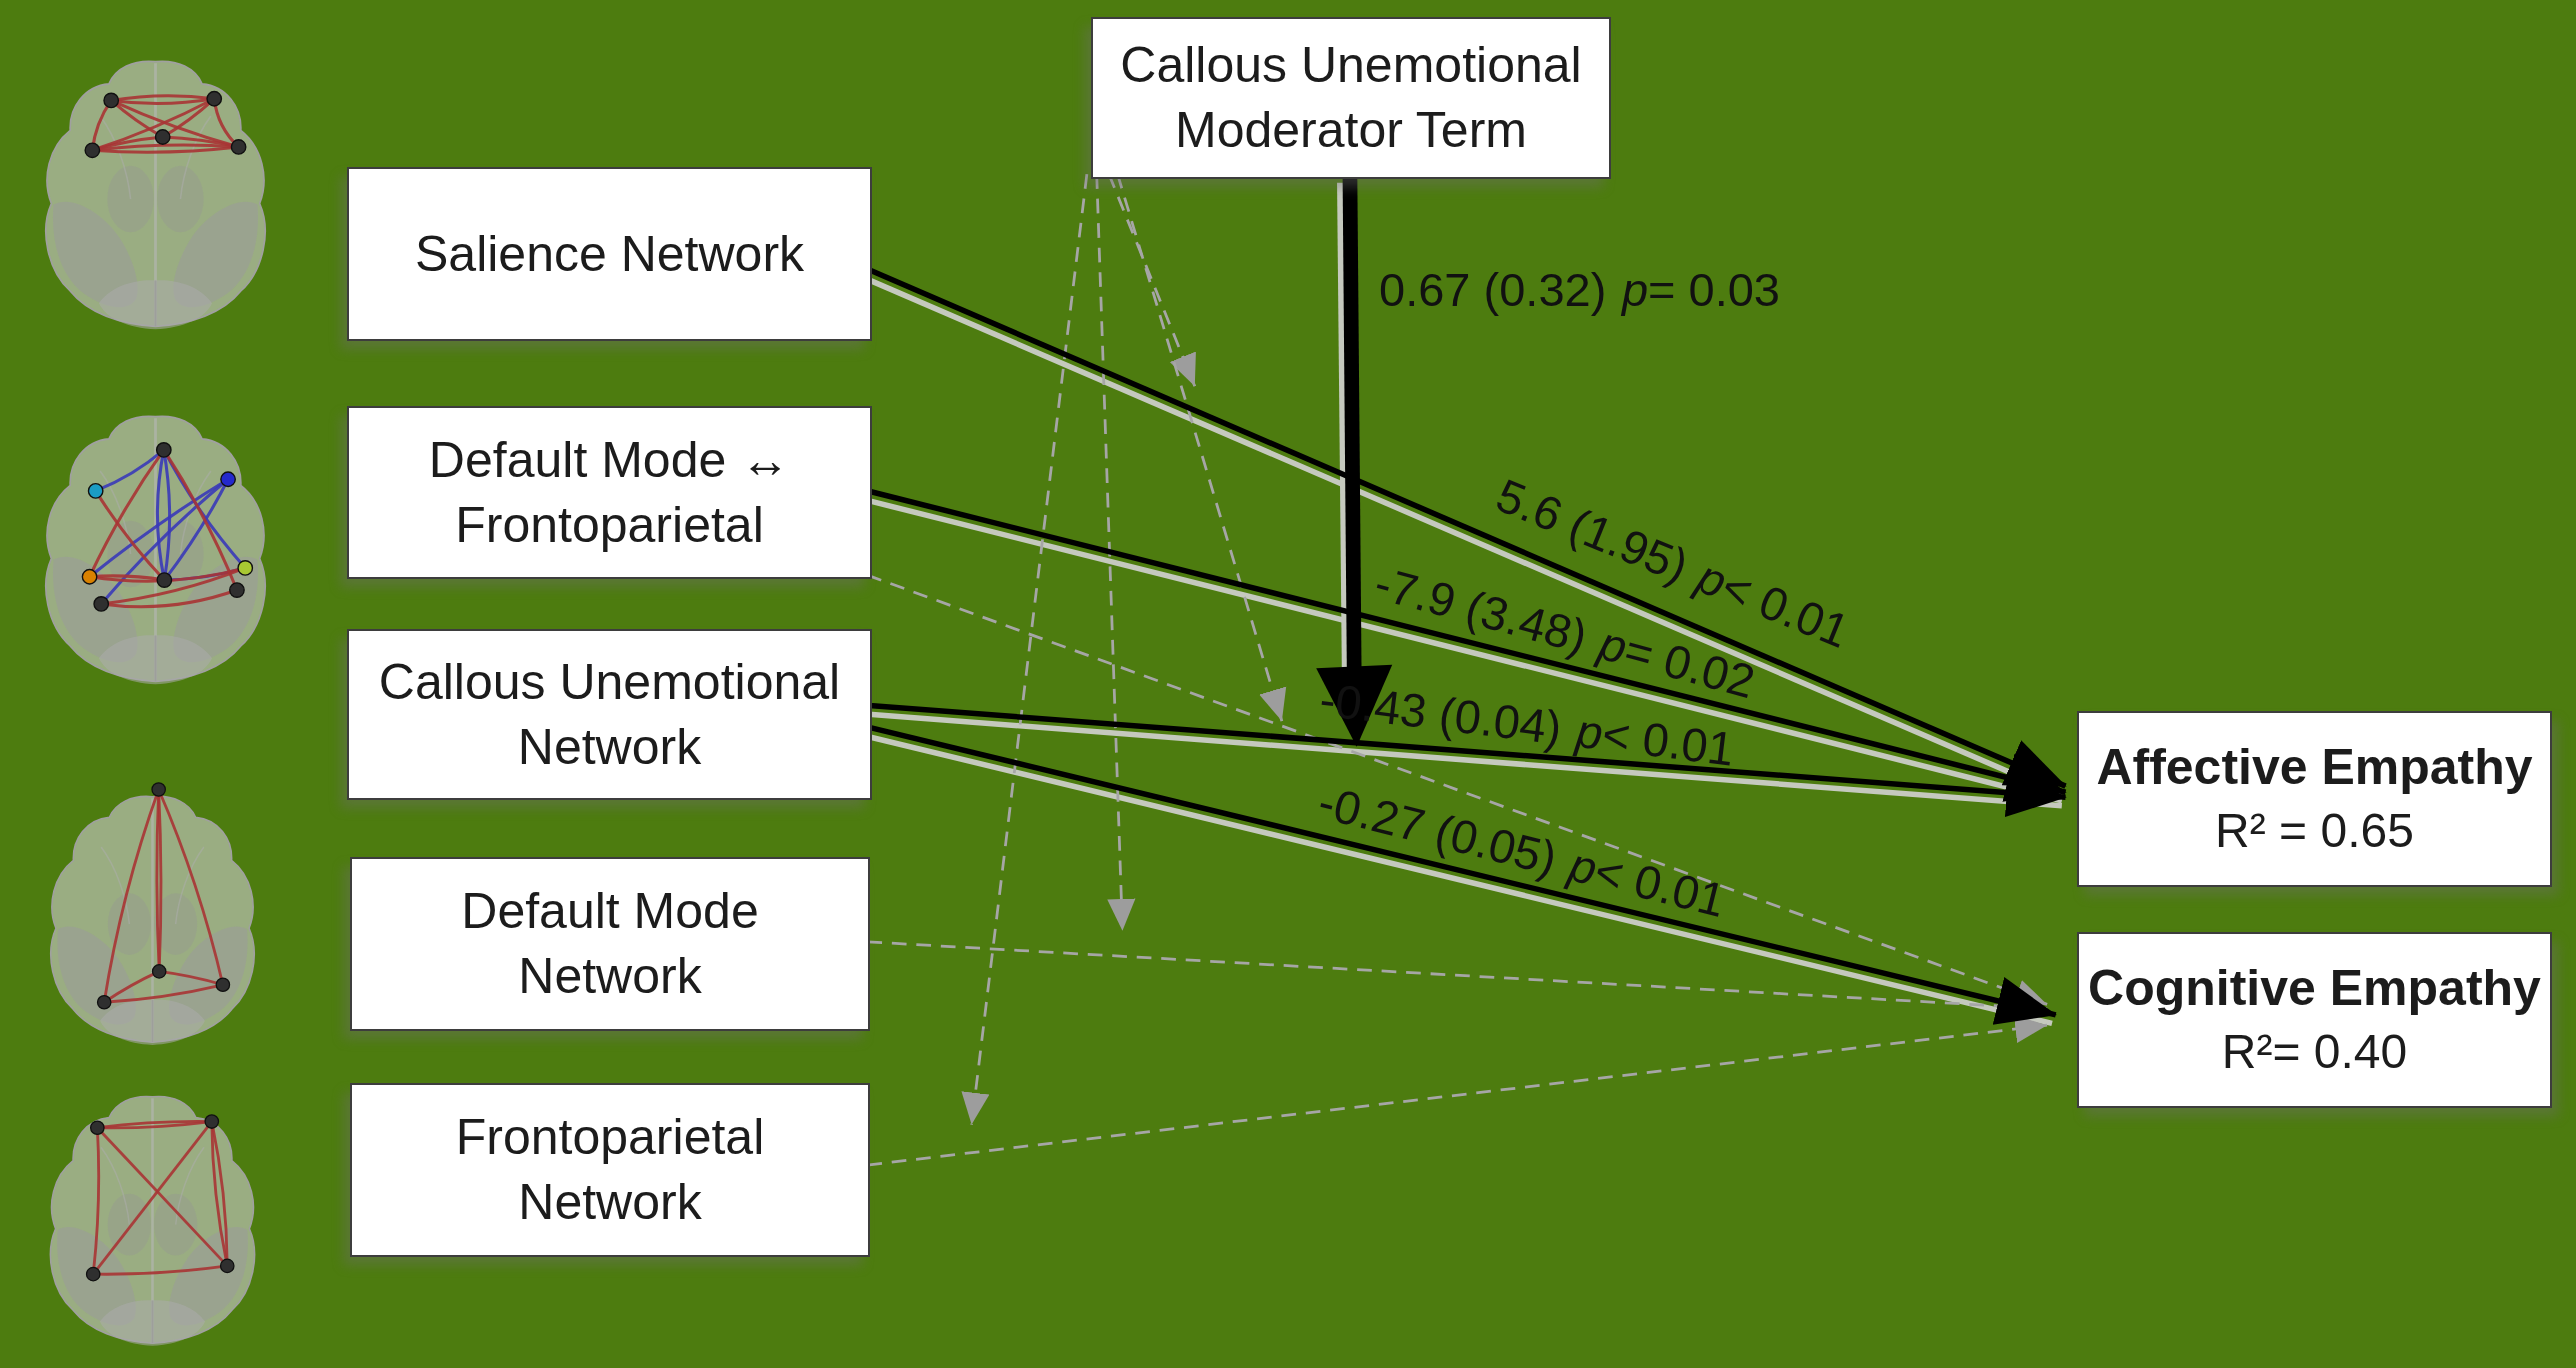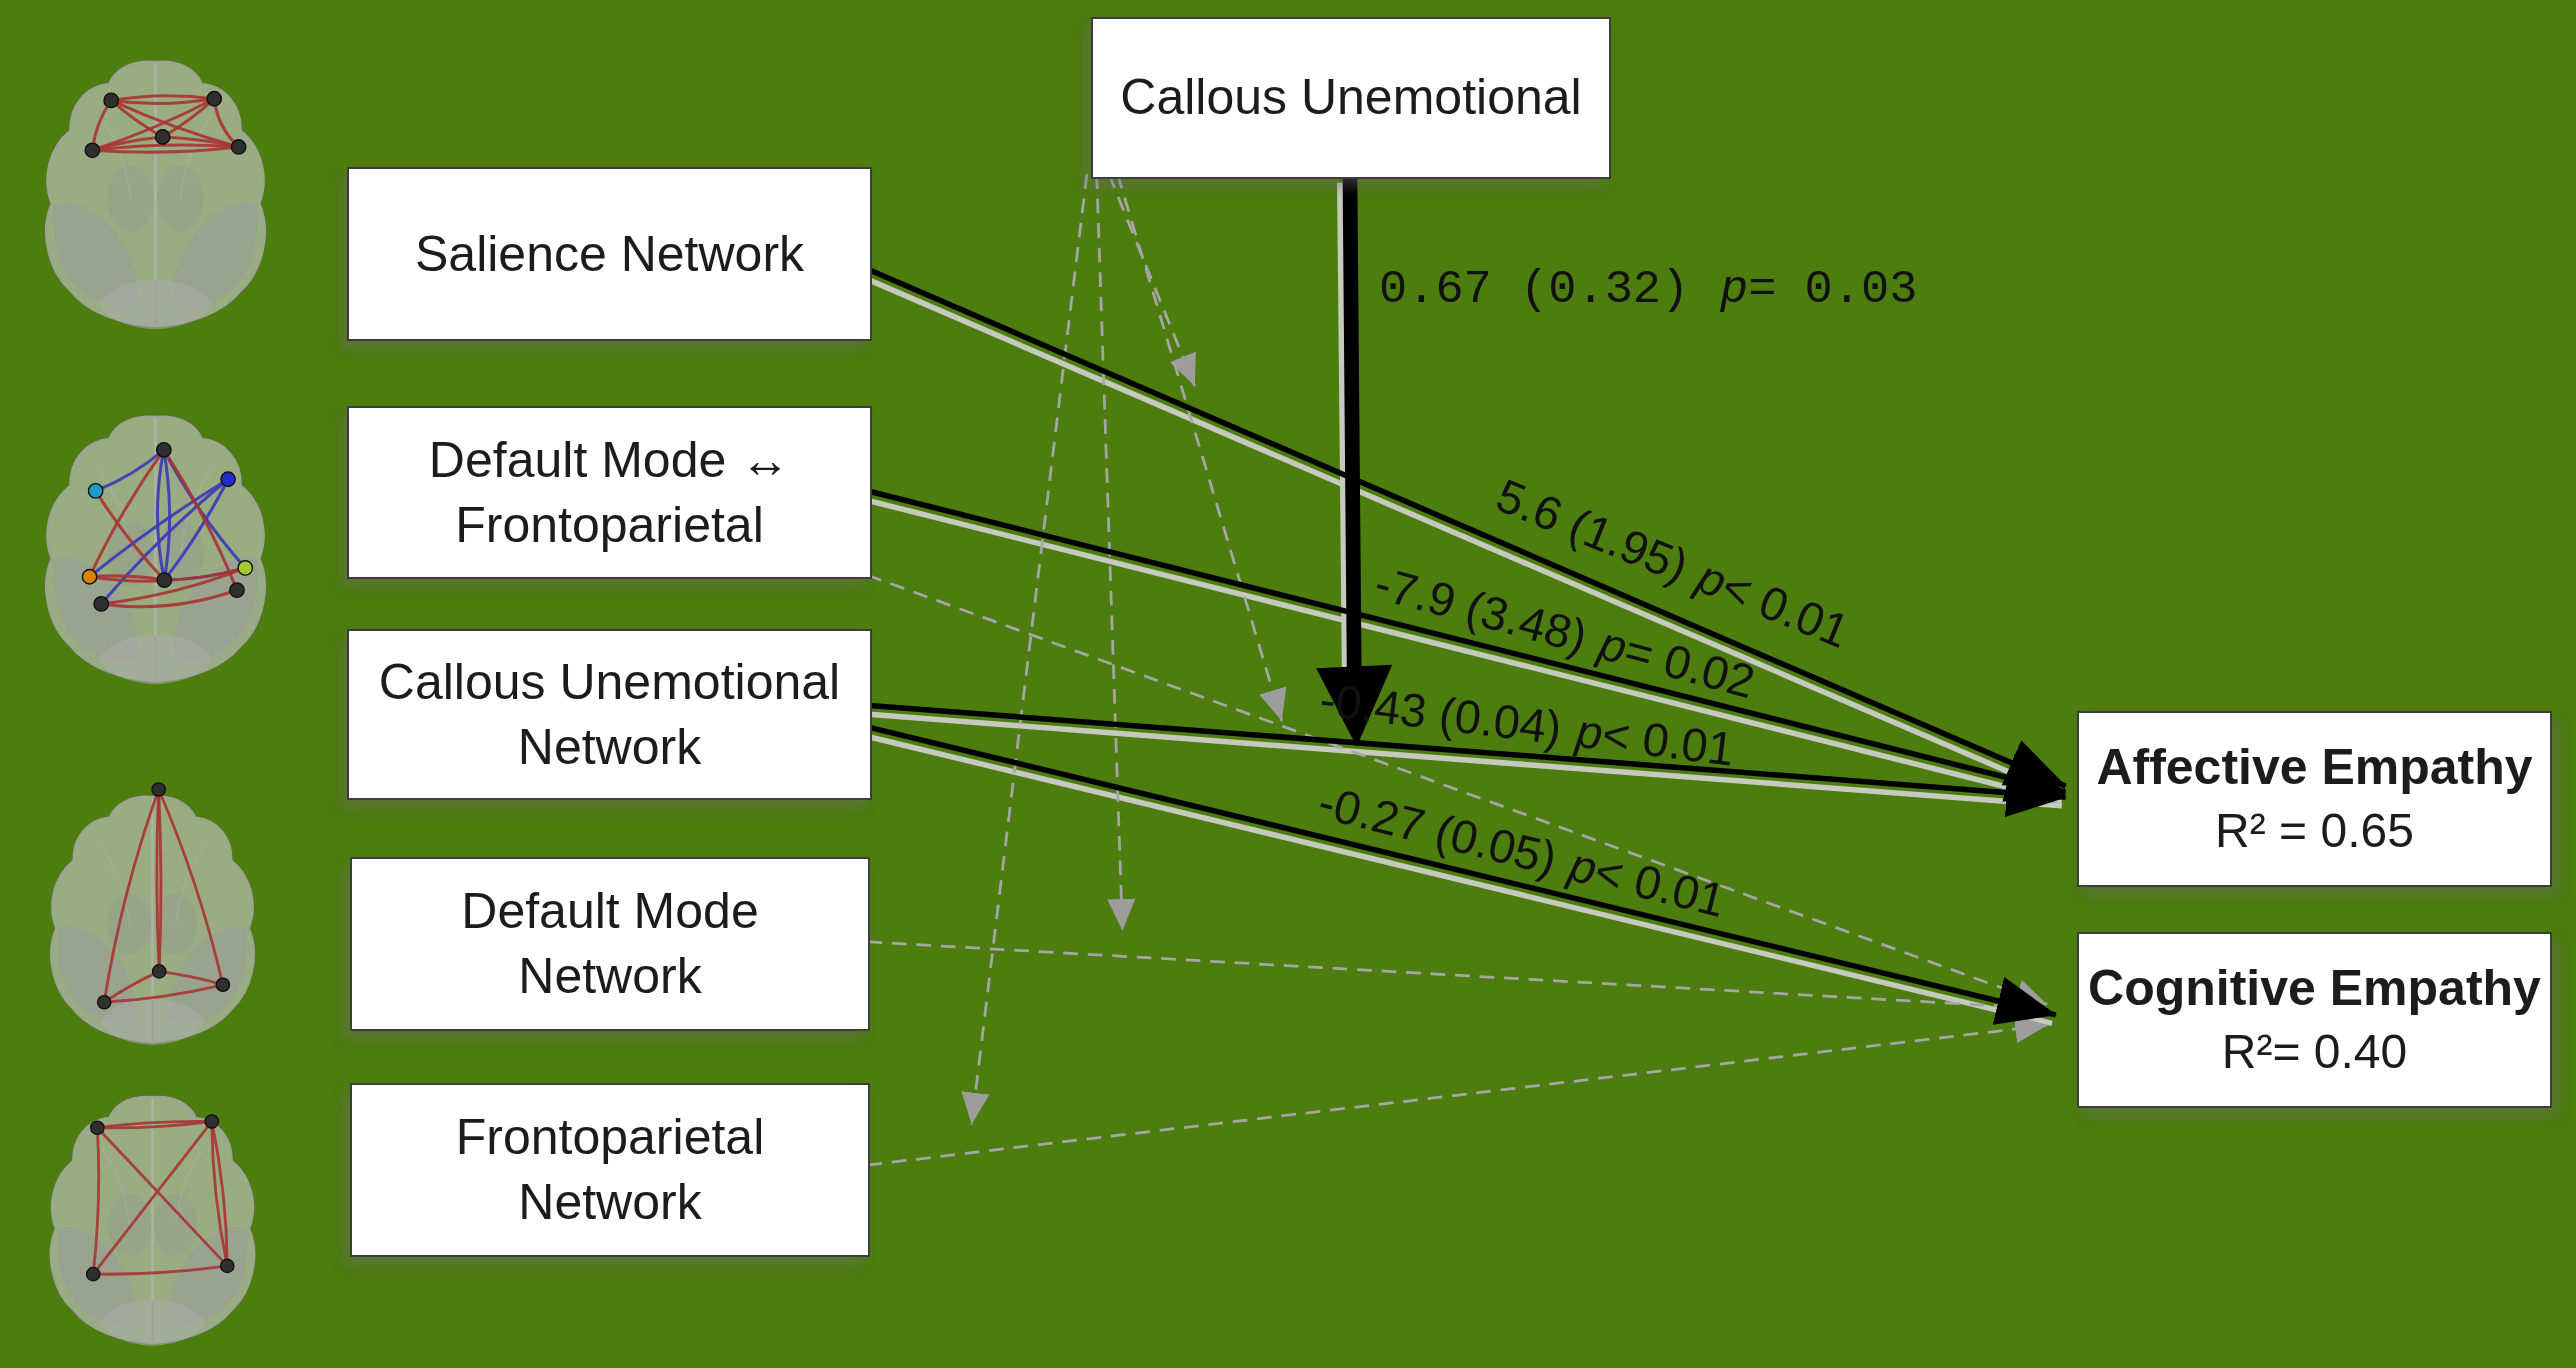--- a/index.html
+++ b/index.html
@@ -14,21 +14,21 @@
     text-align:center;font-size:50px;line-height:1.30;color:#1c1c1c;
   }
   .shadow-left{box-shadow:-7.4px 8.6px 11px rgba(110,110,110,0.40);}
   .shadow-right{box-shadow:7.4px 8.6px 11px rgba(110,110,110,0.40);text-align:center;}
   .outcome-title{font-weight:bold;font-size:50px;}
   .outcome-r2{font-size:48px;}
   .path-label{
     position:absolute;font-size:47px;white-space:nowrap;color:#111;
     transform:translate(-50%,-50%) rotate(var(--rot,0deg));
   }
-  .path-label.anchor-left{transform:translate(0,-50%);font-family:Liberation Mono, monospace;}
+  .path-label.anchor-left{transform:translate(0,-50%);}
   .pvar{font-style:italic;padding-left:2.5px;}
   .brain{position:absolute;}
 </style>
 </head>
 <body>
 
 <div id="stage">
 
   <svg width="0" height="0" style="position:absolute" aria-hidden="true">
     <defs>
@@ -168,20 +168,21 @@
         <circle cx="143" cy="112" r="13" fill="#2f2f2f" stroke="#101010" stroke-width="2.5"></circle>
         <circle cx="365" cy="100" r="13" fill="#2f2f2f" stroke="#101010" stroke-width="2.5"></circle>
         <circle cx="135" cy="396" r="13" fill="#2f2f2f" stroke="#101010" stroke-width="2.5"></circle>
         <circle cx="395" cy="380" r="13" fill="#2f2f2f" stroke="#101010" stroke-width="2.5"></circle>
       </g>
   </svg>
 
   <div class="node-box shadow-left" style="left:1091px;top:16.6px;width:516px;height:158px">
     <div class="box-label">
         <div>Callous Unemotional</div>
+        <div>Moderator Term</div>
       </div>
   </div>
 
   <div class="node-box shadow-left" style="left:347px;top:167px;width:521px;height:170px">
     <div class="box-label">
         <div>Salience Network</div>
       </div>
   </div>
 
   <div class="node-box shadow-left" style="left:347px;top:406px;width:521px;height:169px">

